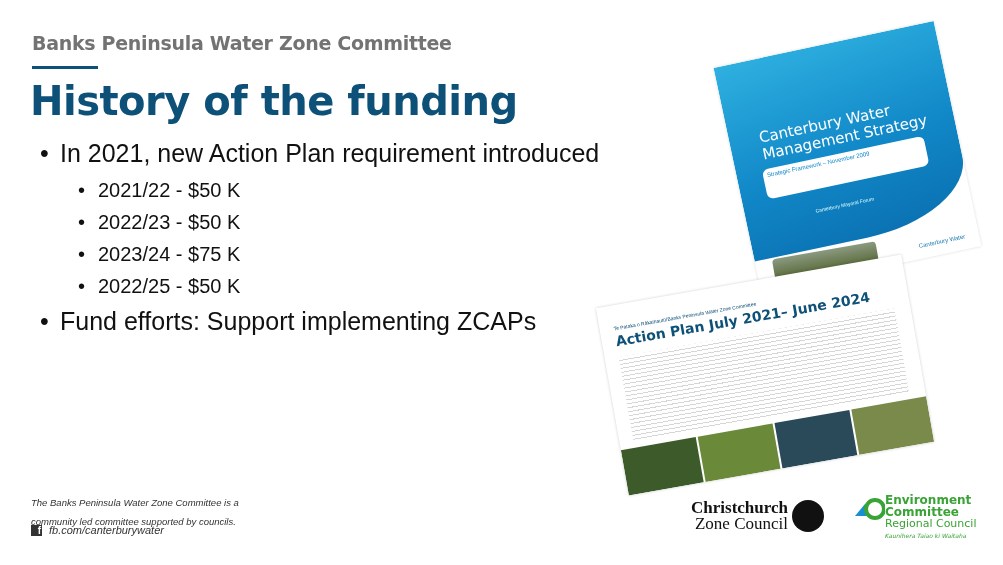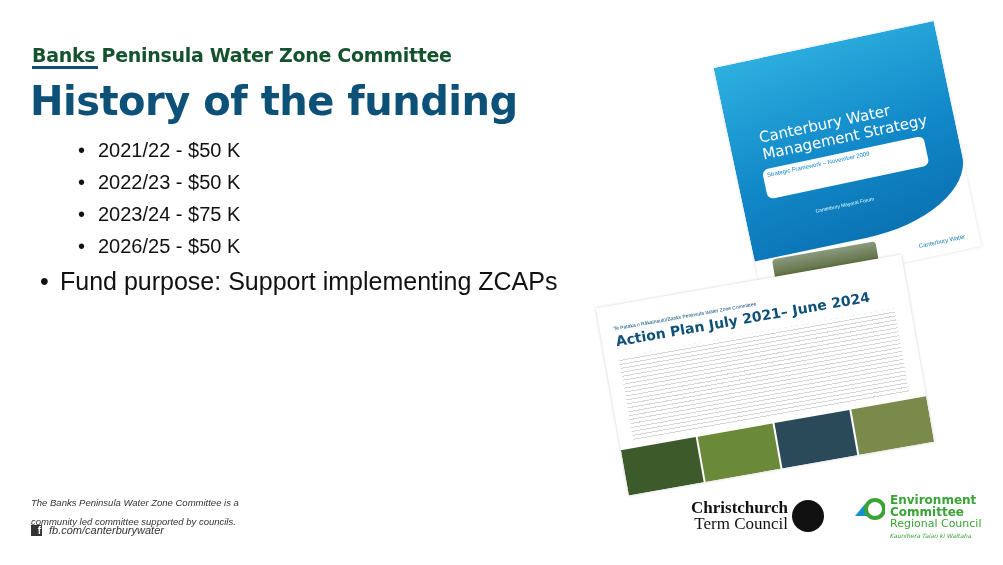--- a/index.html
+++ b/index.html
@@ -1,17 +1,17 @@
 <!DOCTYPE html>
 <html><head>
   <meta charset="utf-8">
   <style>
     html, body { margin:0; padding:0; }
     body { width:1003px; height:565px; background:#ffffff; position:relative; overflow:hidden; font-family:"Liberation Sans", sans-serif; }
-    .committee { position:absolute; left:32px; top:44px; font-size:19px; font-weight:bold; color:#14532d; font-family:"DejaVu Sans", sans-serif; letter-spacing:-0.3px; }
+    .committee { position:absolute; left:32px; top:32px; font-size:19px; font-weight:bold; color:#737373; font-family:"DejaVu Sans", sans-serif; letter-spacing:-0.3px; }
     .rule { position:absolute; left:32px; top:66px; width:66px; height:3px; background:#0d5078; }
     .title { position:absolute; left:30px; top:78px; font-size:40px; font-weight:bold; color:#0d5078; font-family:"DejaVu Sans", sans-serif; letter-spacing:-0.5px; }
     .bullets { position:absolute; left:40px; top:138px; width:660px; font-family:"Liberation Sans", sans-serif; color:#111; }
     .b1 { font-size:25px; line-height:31px; position:relative; padding-left:20px; margin-bottom:9px; }
     .b1::before { content:"•"; position:absolute; left:0; top:0; }
     .b2 { font-size:20px; line-height:24px; position:relative; padding-left:58px; margin-bottom:8px; }
     .b2::before { content:"•"; position:absolute; left:38px; top:0; }
     .footnote { position:absolute; left:31px; top:493px; width:220px; font-size:9.5px; line-height:19px; font-style:italic; color:#333; }
     .fb { position:absolute; left:31px; top:524px; display:flex; align-items:center; gap:7px; font-size:11px; font-style:italic; color:#333; }
     .fb-icon { width:11px; height:11px; background:#333; color:#fff; font-size:10px; font-weight:bold; font-style:normal; display:flex; align-items:flex-end; justify-content:flex-end; padding-right:1px; box-sizing:border-box; line-height:10px; }
@@ -25,40 +25,41 @@
     .doc2 { position:absolute; left:610px; top:280px; width:310px; height:190px; transform:rotate(-10deg); background:#fff; box-shadow:0 0 3px rgba(0,0,0,0.2); overflow:hidden; }
     .doc2-sup { position:absolute; left:14px; top:20px; font-size:5px; color:#0d5078; }
     .doc2-title { position:absolute; left:14px; top:28px; font-size:14px; font-weight:bold; color:#0d5078; font-family:"DejaVu Sans", sans-serif; }
     .doc2-lines { position:absolute; left:14px; top:52px; width:280px; height:86px; background:repeating-linear-gradient(#fff 0 3px,#ccc 3px 4px); opacity:0.8; }
     .doc2-photos { position:absolute; left:0; bottom:0; width:100%; height:46px; display:flex; gap:2px; }
     .ph { flex:1; }
     .landscape { position:absolute; left:775px; top:250px; width:105px; height:45px; transform:rotate(-10deg); background:linear-gradient(180deg,#8a9a80 0%,#5a6a3a 45%,#3a4a20 100%); border-radius:4px 4px 30px 4px; }
     .ccc { position:absolute; left:690px; top:500px; font-family:"Liberation Serif", serif; font-size:17px; line-height:16px; color:#111; text-align:right; width:98px; }
     .ccc b { font-weight:bold; }
     .ccc-icon { position:absolute; left:792px; top:500px; width:32px; height:32px; border-radius:50%; background:#111; }
-    .ecan { position:absolute; left:855px; top:494px; display:flex; gap:5px; }
+    .ecan { position:absolute; left:855px; top:494px; display:flex; }
     .ecan-icon { width:30px; height:22px; position:relative; margin-top:4px; }
     .ecan-text { color:#3aa335; font-family:"DejaVu Sans", sans-serif; line-height:12px; }
     .ecan-l1 { font-size:12px; font-weight:bold; }
     .ecan-l3 { font-size:11px; }
     .ecan-l4 { font-size:6px; font-style:italic; }
   </style>
 </head>
 <body>
 
 <div class="committee">Banks Peninsula Water Zone Committee</div>
 <div class="rule"></div>
 <div class="title">History of the funding</div>
 
 <div class="bullets">
+  <div class="b1">In 2021, new Action Plan requirement introduced</div>
   <div class="b2">2021/22 - $50 K</div>
   <div class="b2">2022/23 - $50 K</div>
   <div class="b2">2023/24 - $75 K</div>
-  <div class="b2">2026/25 - $50 K</div>
-  <div class="b1">Fund purpose: Support implementing ZCAPs</div>
+  <div class="b2">2022/25 - $50 K</div>
+  <div class="b1">Fund efforts: Support implementing ZCAPs</div>
 </div>
 
 <div class="footnote">The Banks Peninsula Water Zone Committee is a community led committee supported by councils.</div>
 <div class="fb">
   <span class="fb-icon">f</span>
   <span>fb.com/canterburywater</span>
 </div>
 
 <div class="doc1">
   <div class="doc1-blue"></div>
@@ -78,21 +79,21 @@
   <div class="doc2-photos">
     <div class="ph" style="background:#3d5a2a"></div>
     <div class="ph" style="background:#6a8a3a"></div>
     <div class="ph" style="background:#2a4a5a"></div>
     <div class="ph" style="background:#7a8a4a"></div>
   </div>
 </div>
 
 <div class="ccc">
   <b>Christchurch</b><br>
-  <span>Term Council</span>
+  <span>Zone Council</span>
 </div>
 <div class="ccc-icon"></div>
 
 <div class="ecan">
   <div class="ecan-icon">
     <svg width="30" height="22" viewBox="0 0 30 22">
         <polygon points="0,18 10,6 14,18" fill="#1a8fd0"></polygon>
         <circle cx="20" cy="11" r="9" fill="none" stroke="#3aa335" stroke-width="4"></circle>
       </svg>
   </div>

